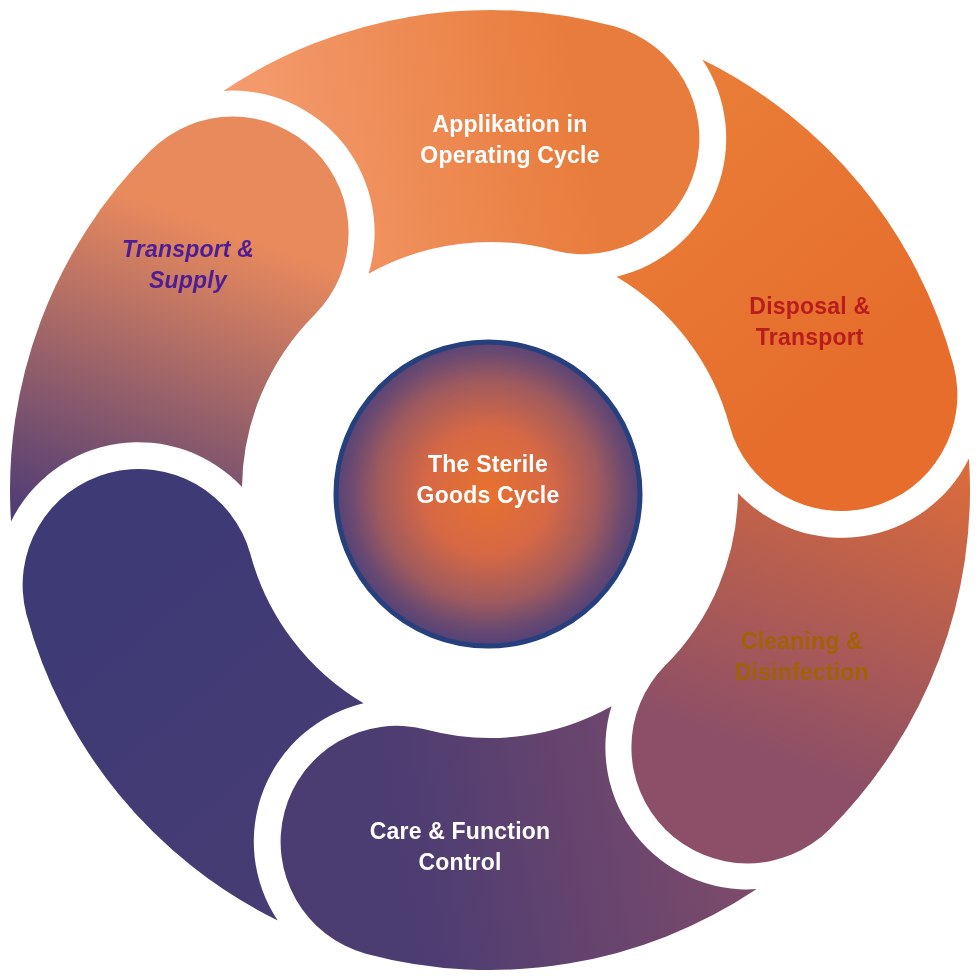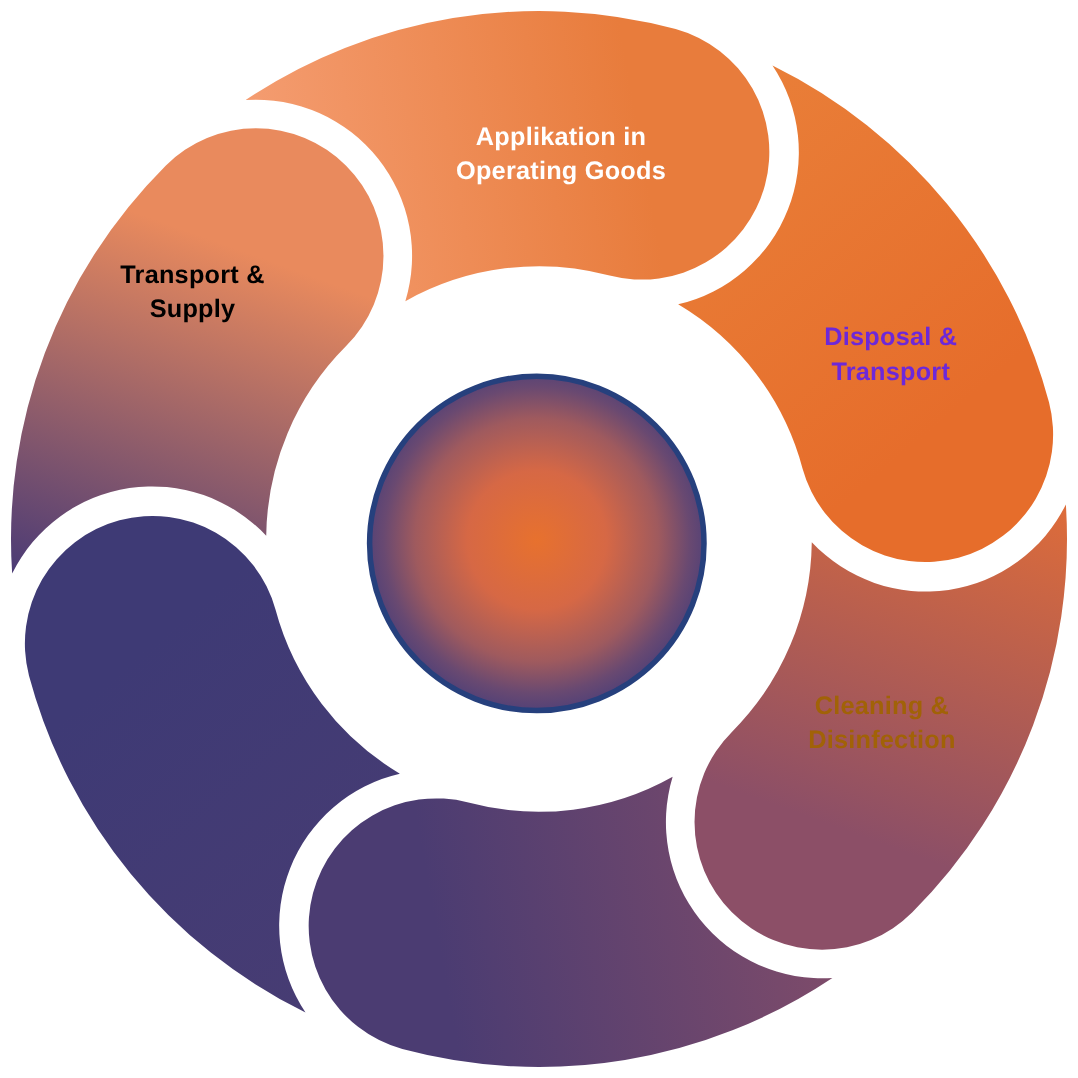--- a/index.html
+++ b/index.html
@@ -78,22 +78,26 @@
         <path d="M702.26 59.48 A480 480 0 0 1 953.64 365.77 A116 116 0 0 1 729.55 425.81 A248 248 0 0 0 616.49 276.68 A142 142 0 0 0 702.26 59.48 Z" fill="url(#grad-1)"></path>
         <path d="M968.97 458.56 A480 480 0 0 1 829.41 829.41 A116 116 0 0 1 665.36 665.36 A248 248 0 0 0 737.98 492.89 A142 142 0 0 0 968.97 458.56 Z" fill="url(#grad-2)"></path>
         <path d="M756.71 889.08 A480 480 0 0 1 365.77 953.64 A116 116 0 0 1 425.81 729.55 A248 248 0 0 0 611.49 706.20 A142 142 0 0 0 756.71 889.08 Z" fill="url(#grad-3)"></path>
         <path d="M277.74 920.52 A480 480 0 0 1 26.36 614.23 A116 116 0 0 1 250.45 554.19 A248 248 0 0 0 363.51 703.32 A142 142 0 0 0 277.74 920.52 Z" fill="url(#grad-4)"></path>
         <path d="M11.03 521.44 A480 480 0 0 1 150.59 150.59 A116 116 0 0 1 314.64 314.64 A248 248 0 0 0 242.02 487.11 A142 142 0 0 0 11.03 521.44 Z" fill="url(#grad-5)"></path>
       </g>
     <circle id="center-circle" cx="488" cy="494" r="152" stroke-width="5" fill="url(#center-grad)" stroke="#26407D"></circle>
   </svg>
 
   <div class="seg-label" id="seg-label-0" style="left: 360px; top: 109px; color: rgb(255, 255, 255);">Applikation in
-Operating Goods</div>
-  <div class="seg-label" id="seg-label-1" style="left: 659.769px; top: 291px; color: #6d28d9;">Disposal &amp;
+Operating Cycle</div>
+  <div class="seg-label" id="seg-label-1" style="left: 659.769px; top: 291px; color: #b91c1c;">Disposal &amp;
 Transport</div>
   <div class="seg-label" id="seg-label-2" style="left: 651.769px; top: 626px; color: #a16207;">Cleaning &amp;
 Disinfection</div>
-  <div class="seg-label" id="seg-label-5" style="left: 25px; top: 234px; color: #000000;">Transport &amp;
+  <div class="seg-label" id="seg-label-3" style="left: 310px; top: 816px; color: rgb(255, 255, 255);">Care &amp; Function
+Control</div>
+  <div class="seg-label" id="seg-label-5" style="left: 38px; top: 234px; color: #4c1d95; font-style: italic;">Transport &amp;
 Supply</div>
 
+  <div class="center-label" style="left: 338px; top: 449px; color: rgb(255, 255, 255);">The Sterile
+Goods Cycle</div>
 
 </div>
 
 </body></html>

